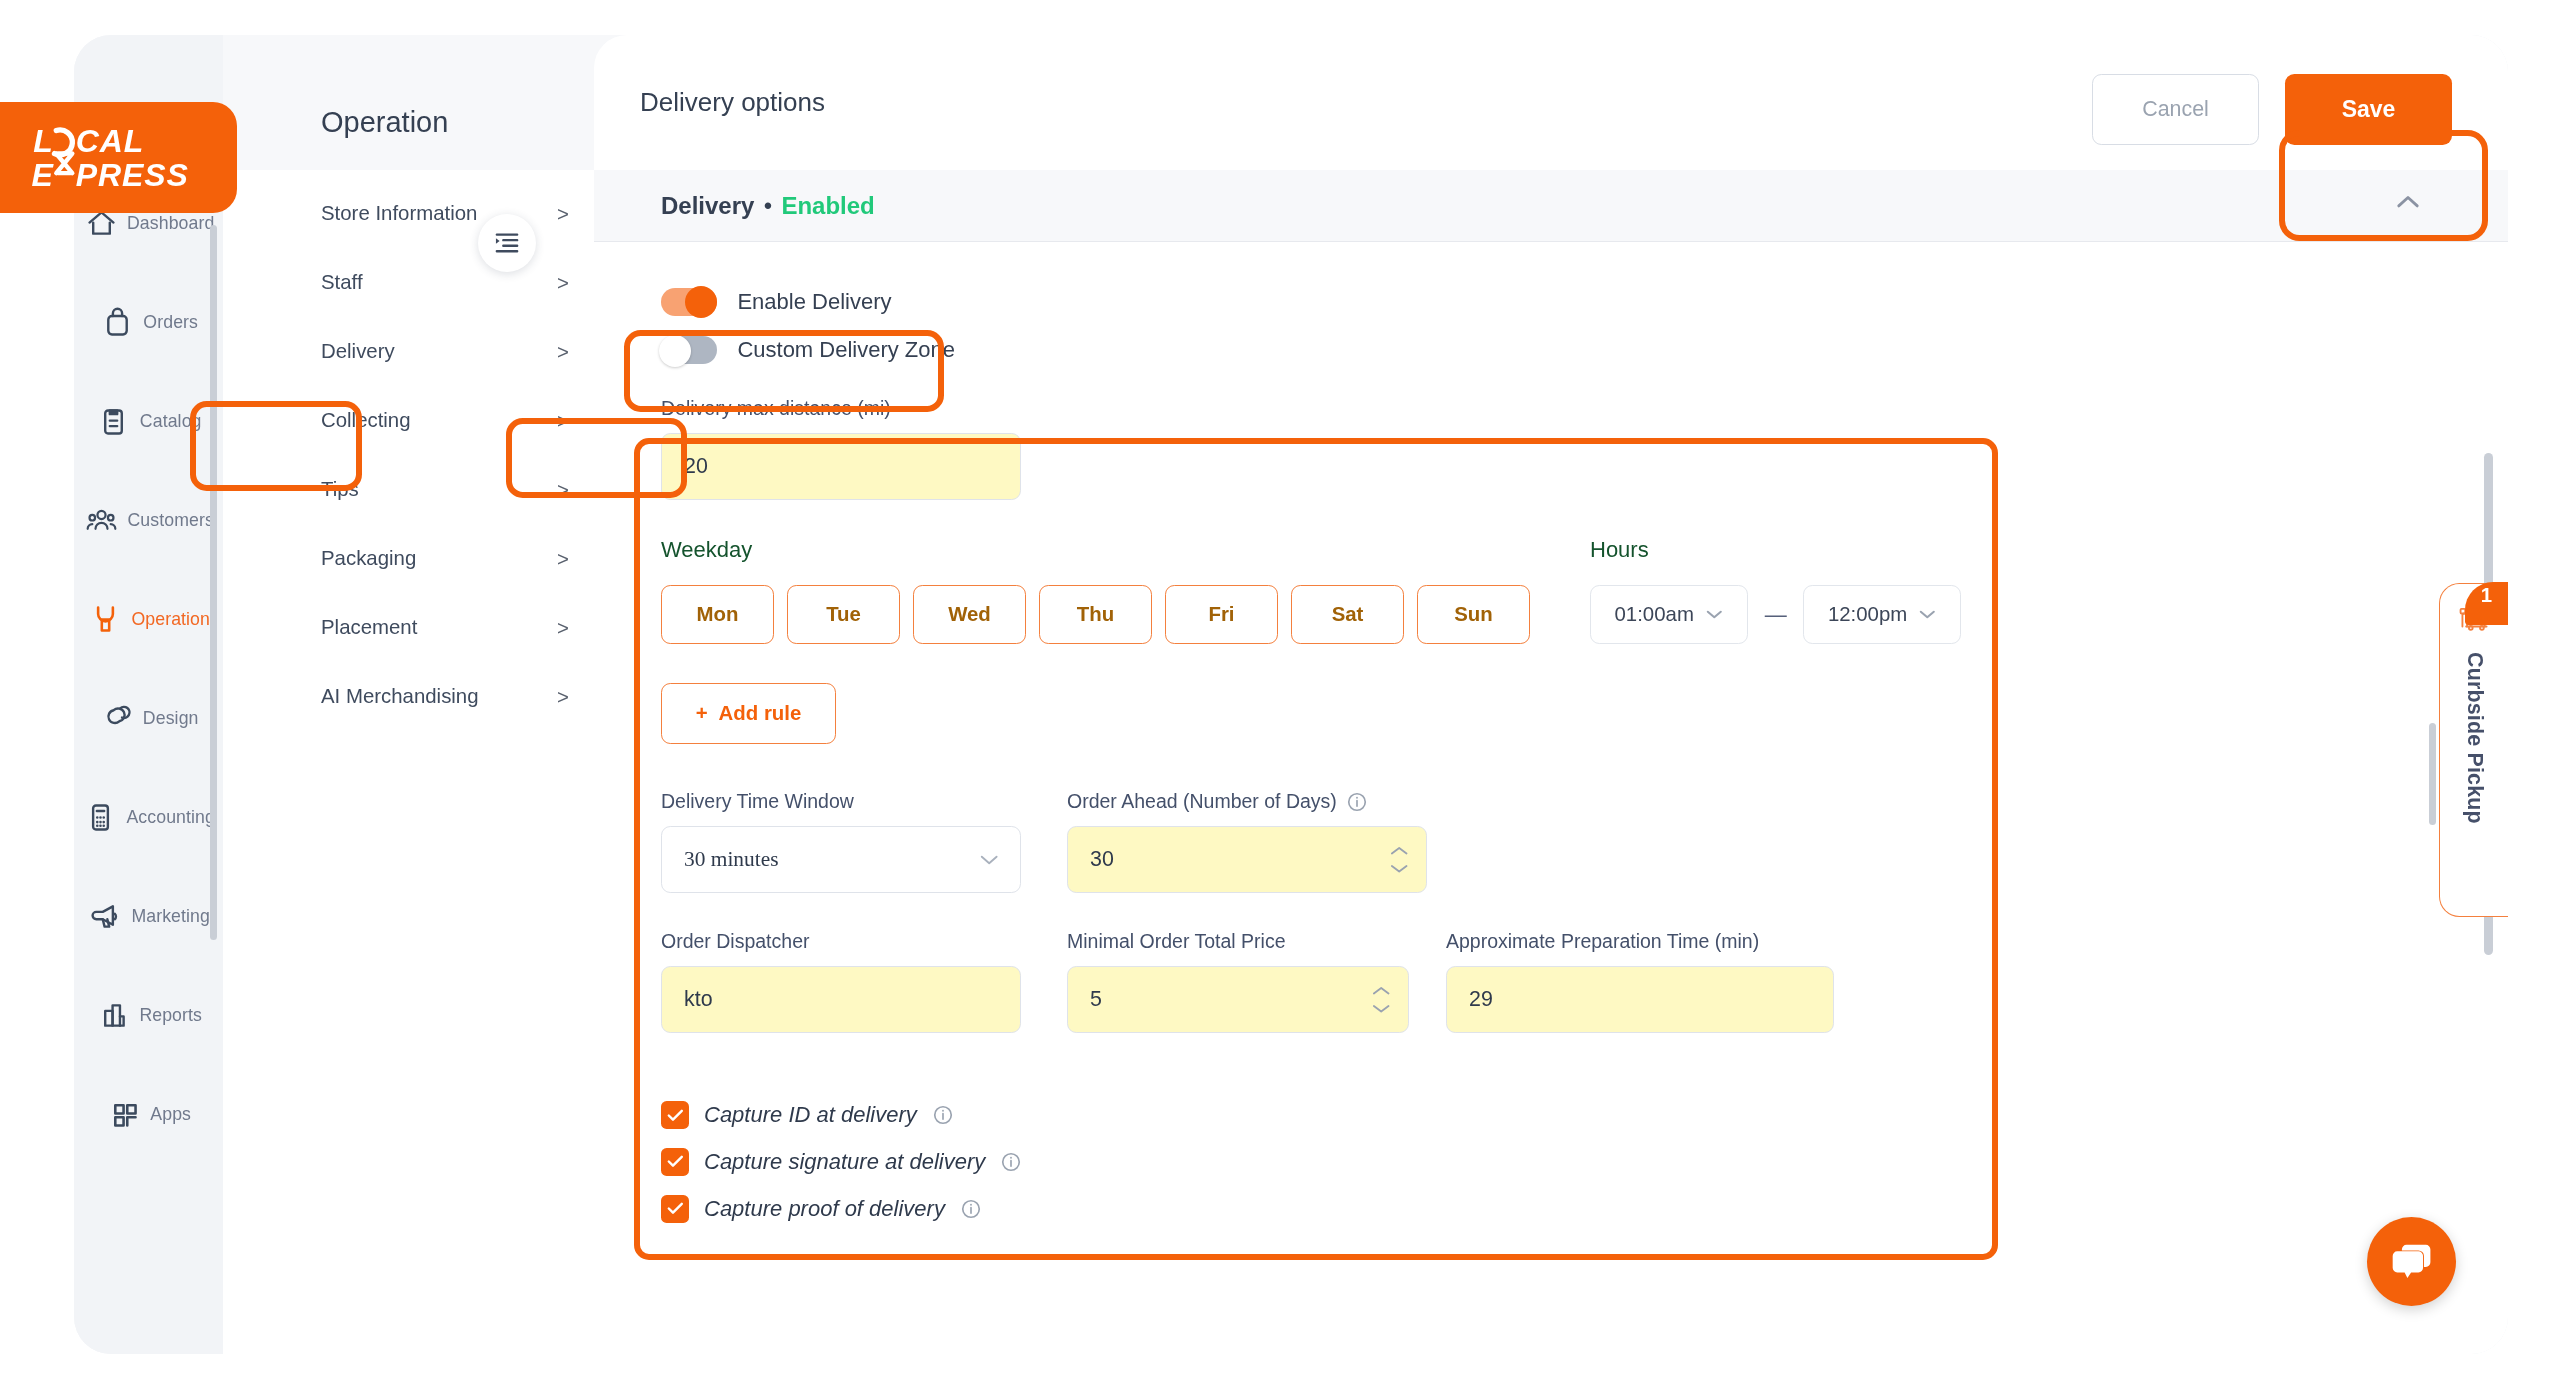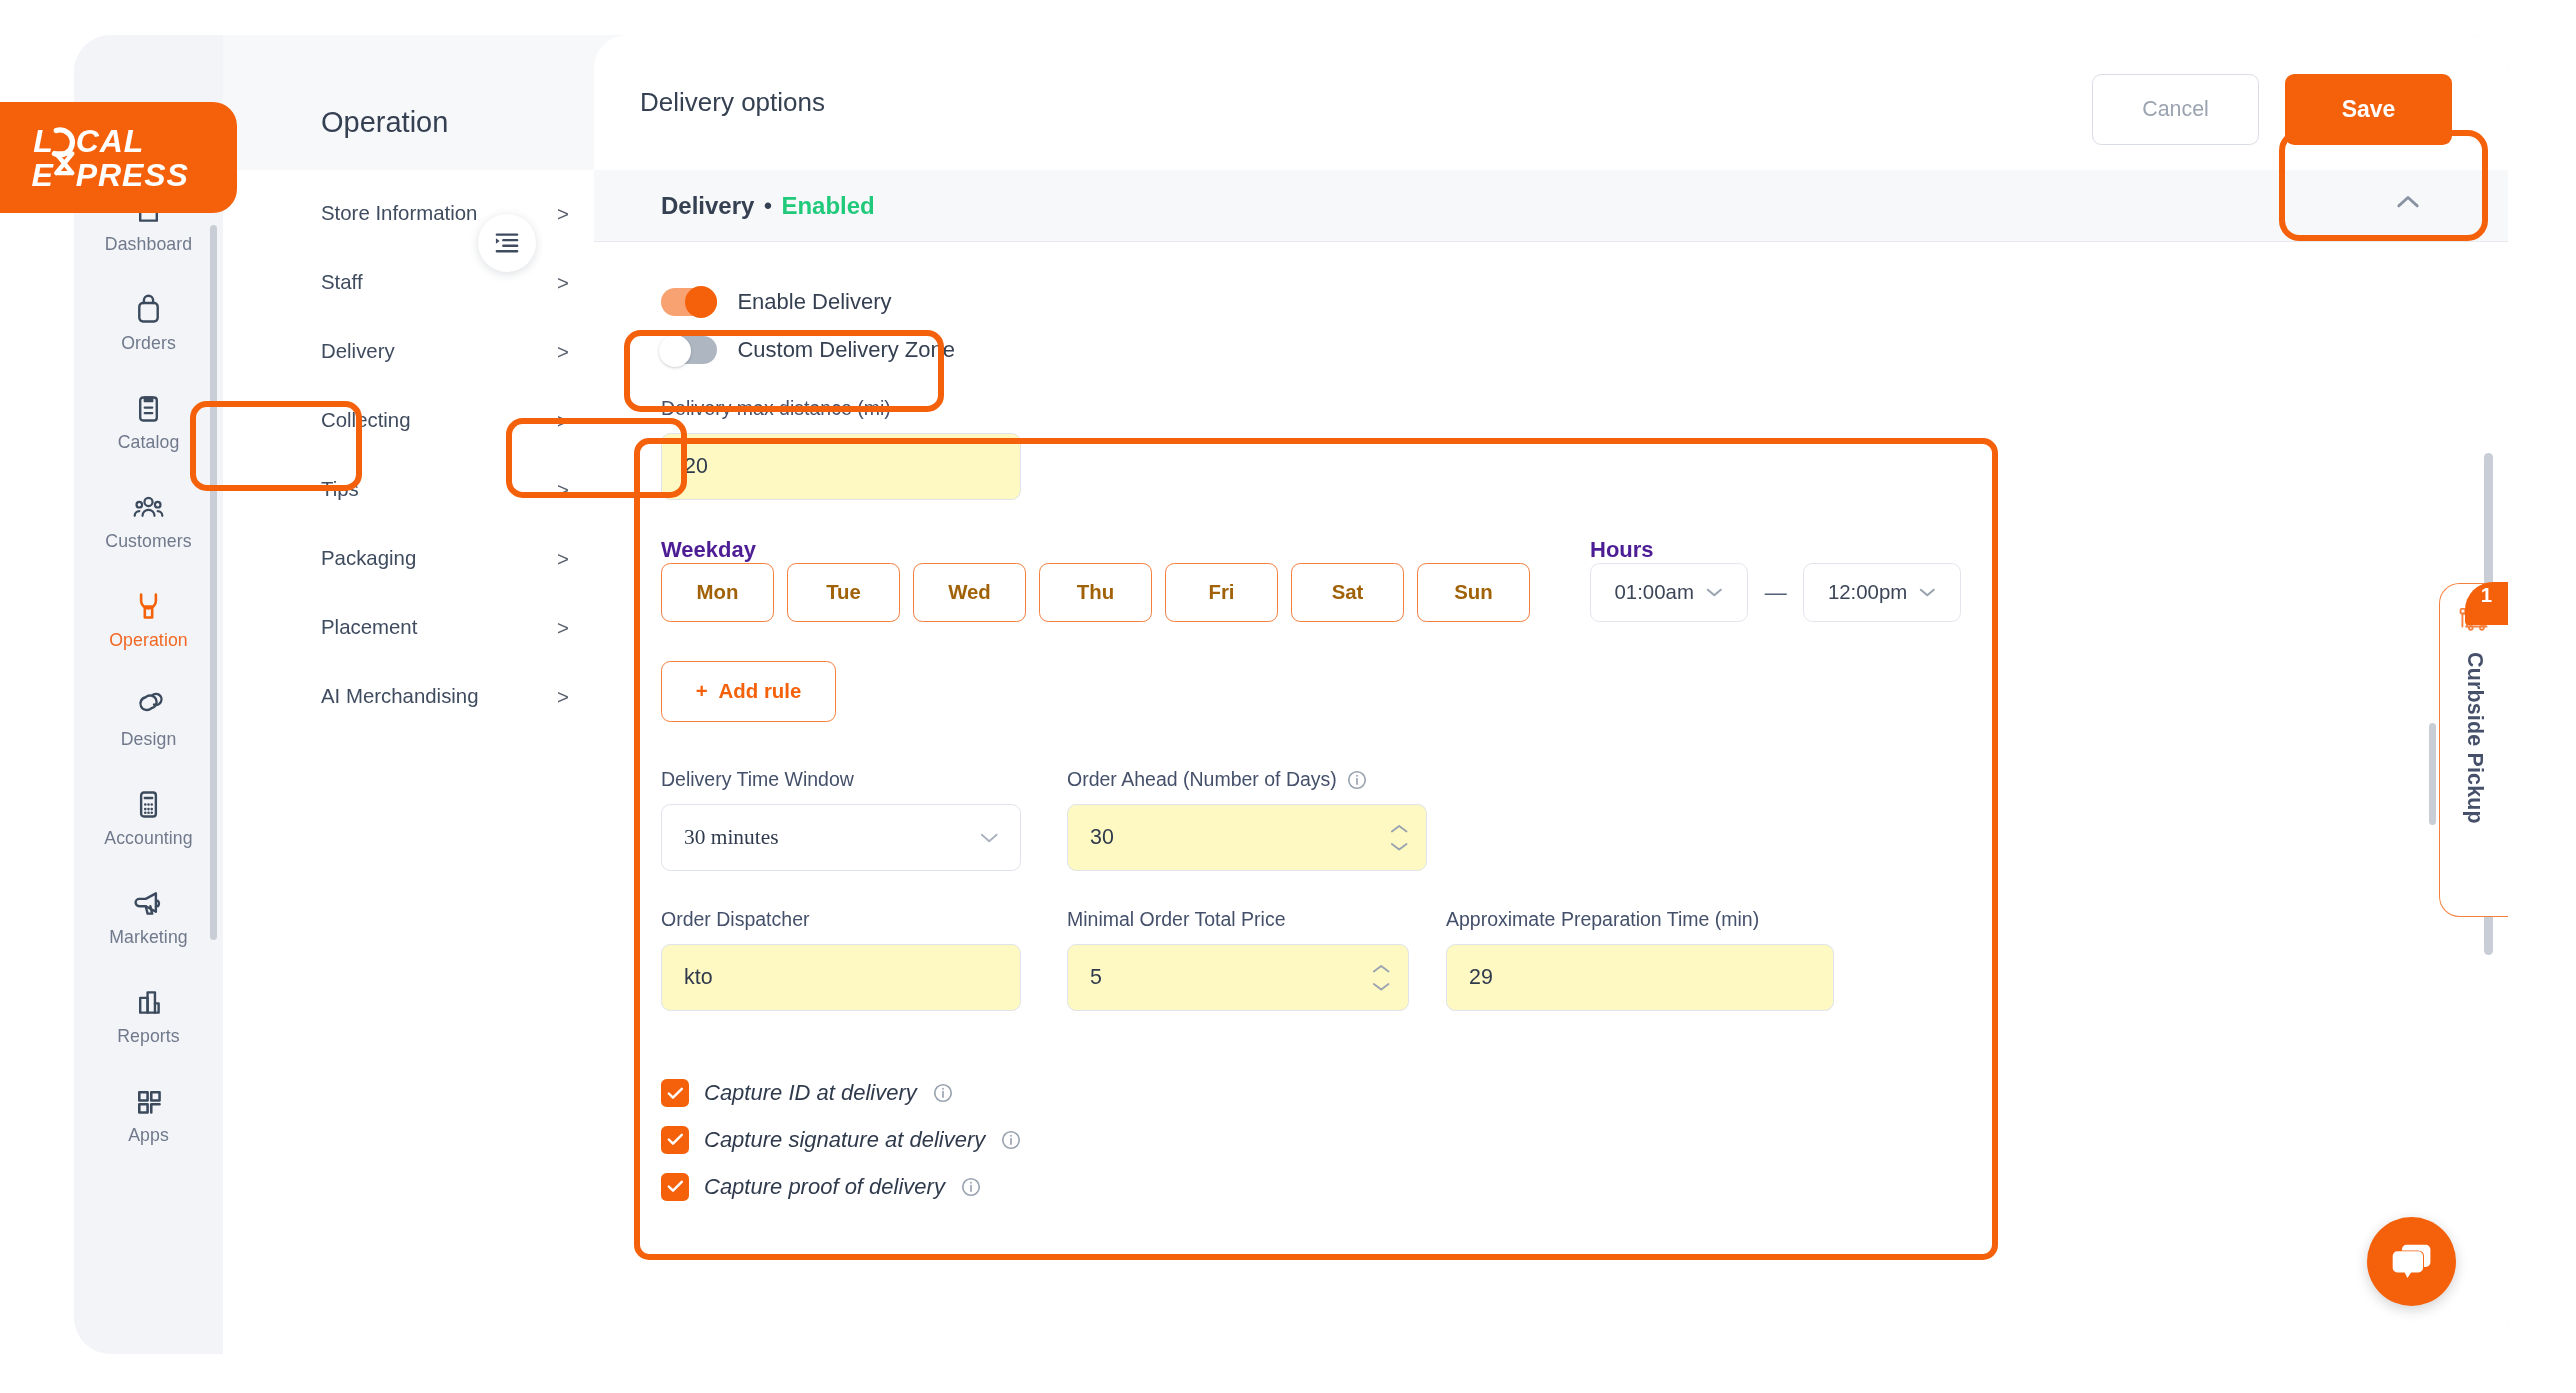--- a/index.html
+++ b/index.html
@@ -31,21 +31,20 @@
     left: 0px; top: 0px;
     width: 149px; height: 1319px;
     background: #f2f4f7;
     padding-top: 139px;
   }
   .rail-item {
     position: relative;
     width: 149px;
     height: 99px;
     display: flex;
-    flex-direction: column;
     align-items: center;
     justify-content: center;
     gap: 7.4px;
     cursor: pointer;
   }
   .rail-item .rail-label {
     font-size: 17.7px;
     color: #70798c;
     letter-spacing: 0.1px;
     line-height: 1;
@@ -272,21 +271,22 @@
     font-family: Liberation Serif, serif;
   }
 
   .wd-hours-wrap {
     display: flex;
     margin-top: 37px;
   }
   .wd-col { width: 929px; }
   .hours-col { }
   .group-title {
-    font-size: 22px; color: #4c1d95; font-weight: 700;
+    font-size: 22px; color: #14532d; font-weight: 400;
+    margin-bottom: 22px;
   }
   .day-row { display: flex; gap: 13px; }
   .day-chip {
     width: 113px; height: 59px;
     border: 0.9px solid #f4803e;
     border-radius: 9.3px;
     color: #a16207;
     font-size: 20.4px;
     font-weight: 600;
     display: flex; align-items: center; justify-content: center;

